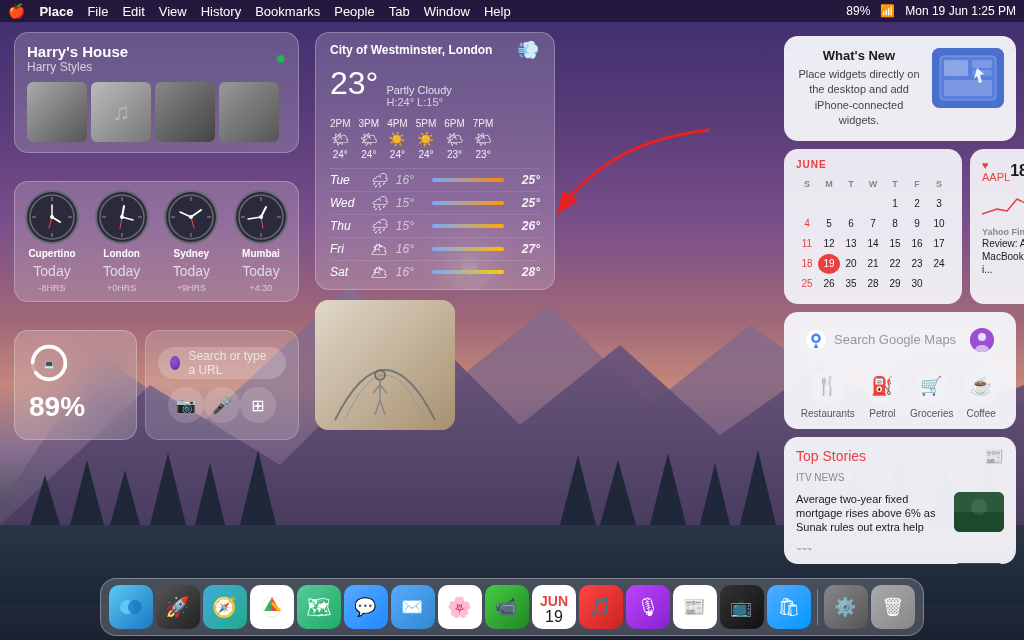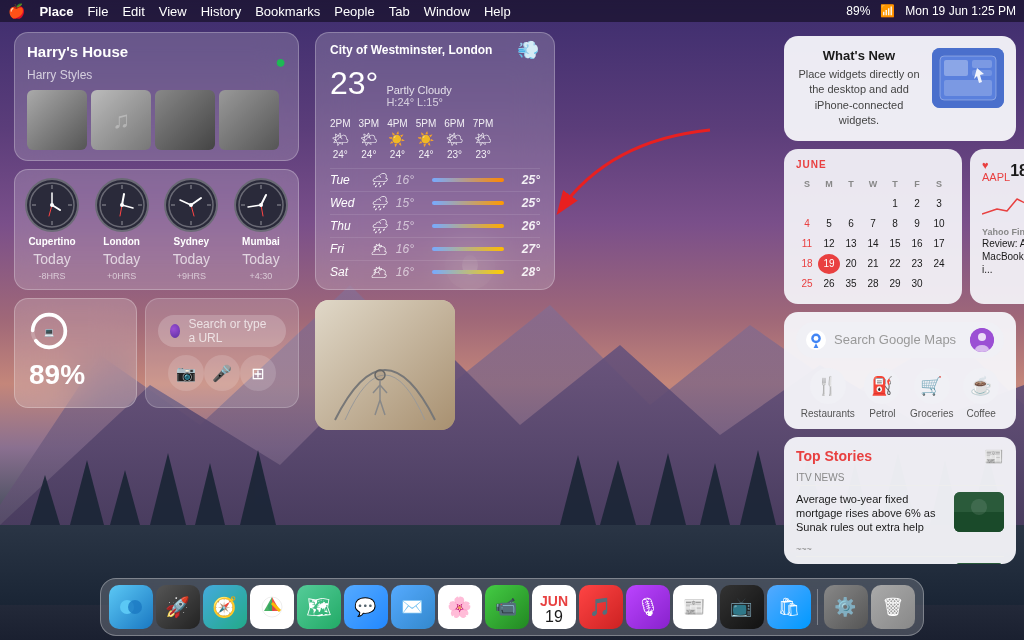--- a/index.html
+++ b/index.html
@@ -115,21 +115,21 @@
       display: flex;
       flex-direction: column;
       gap: 8px;
     }
     .music-header {
       display: flex;
       align-items: center;
       justify-content: space-between;
     }
     .music-title { font-size: 15px; font-weight: 600; }
-    .music-subtitle { font-size: 12px; opacity: 0.7; margin-top: 8px; }
+    .music-subtitle { font-size: 12px; opacity: 0.7; }
     .music-spotify { color: #1DB954; font-size: 18px; }
     .music-images {
       display: flex;
       gap: 4px;
     }
     .music-thumb {
       width: 60px;
       height: 60px;
       border-radius: 6px;
       background: #555;
@@ -415,21 +415,21 @@
       color: #1a1a1a;
       flex: 1;
       overflow: hidden;
     }
     .stories-header {
       display: flex;
       align-items: center;
       justify-content: space-between;
       margin-bottom: 6px;
     }
-    .stories-title { font-size: 14px; font-weight: 700; color: #e84040; }
+    .stories-title { font-size: 14px; font-weight: 400; color: #e84040; }
     .news-logo { font-size: 10px; color: #888; margin-bottom: 2px; }
     .news-item {
       display: flex;
       gap: 8px;
       padding: 6px 0;
       border-top: 1px solid #eee;
     }
     .news-text { font-size: 11px; color: #1a1a1a; line-height: 1.3; flex: 1; }
     .news-img {
       width: 50px;
@@ -528,21 +528,21 @@
     <span class="menubar-item">Window</span>
     <span class="menubar-item">Help</span>
   </div>
   <div class="menubar-right">
     <span>89%</span>
     <span>📶</span>
     <span>Mon 19 Jun  1:25 PM</span>
   </div>
 </div>
 
-<div style="position:absolute; top:32px; left:14px; display:flex; flex-direction:column; gap:8px; width:285px; z-index:10;">
+<div style="position:absolute; top:32px; left:14px; display:flex; flex-direction:column; gap:28px; width:285px; z-index:10;">
 
   <div class="widget music-widget">
     <div class="music-header">
       <div>
         <div class="music-title">Harry's House</div>
         <div class="music-subtitle">Harry Styles</div>
       </div>
       <span class="music-spotify">●</span>
     </div>
     <div class="music-images">

